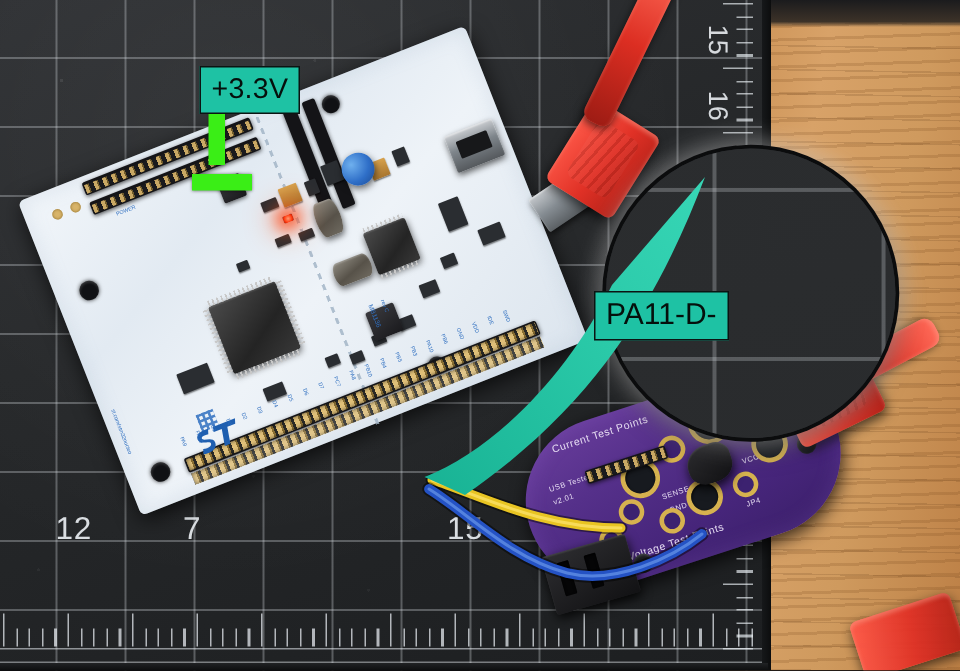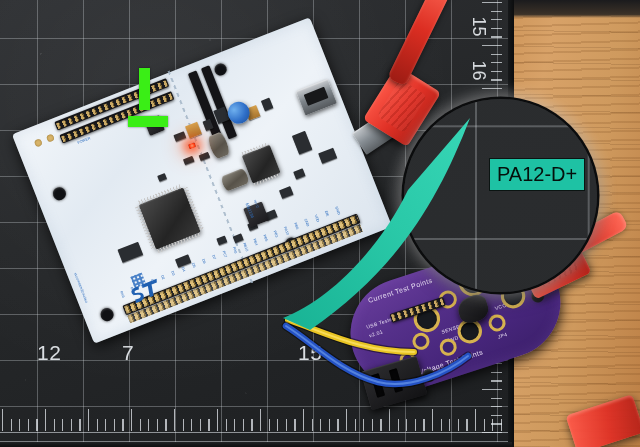--- a/index.html
+++ b/index.html
@@ -671,15 +671,16 @@
       <svg viewBox="0 0 760 560" width="760" height="560" style="position:absolute;left:0;top:0;">
         <path d="M258,186 C274,206 292,236 300,276" stroke="#d9b41c" stroke-width="11" fill="none" stroke-linecap="round"></path>
         <path d="M240,196 C250,224 258,260 256,300" stroke="#2452c4" stroke-width="12" fill="none" stroke-linecap="round"></path>
       </svg>
     </div>
   </div>
 
   <div class="leader" style="left:139px;top:68px;width:11px;height:42px;"></div>
   <div class="leader" style="left:128px;top:116px;width:40px;height:11px;"></div>
 
-  <div class="mag-label" style="left:489px;top:158px;z-index:20;">PA12-D+</div>
+  <div class="label" style="left:133px;top:44px;">+3.3V</div>
+  <div class="mag-label" style="left:396px;top:194px;z-index:20;">PA11-D-</div>
 
 </div>
 
 </body></html>

